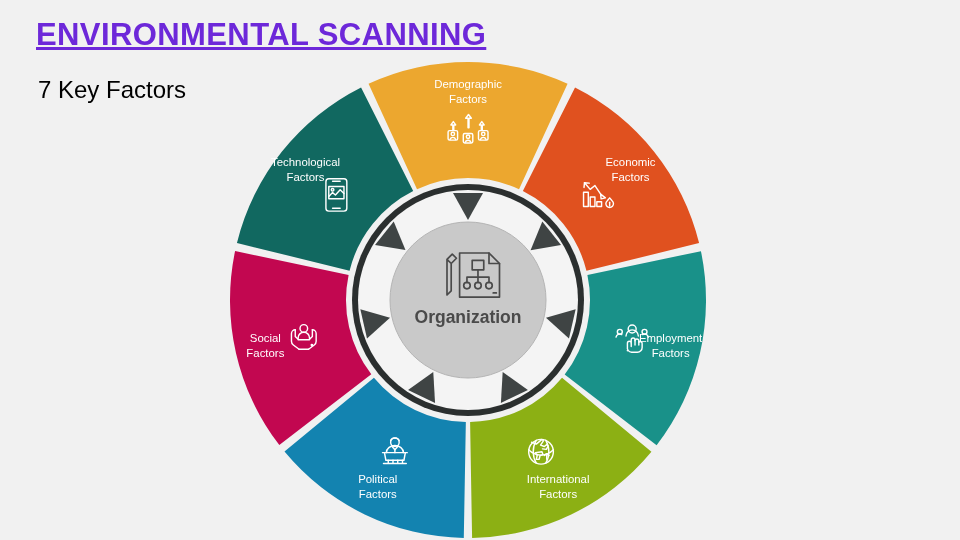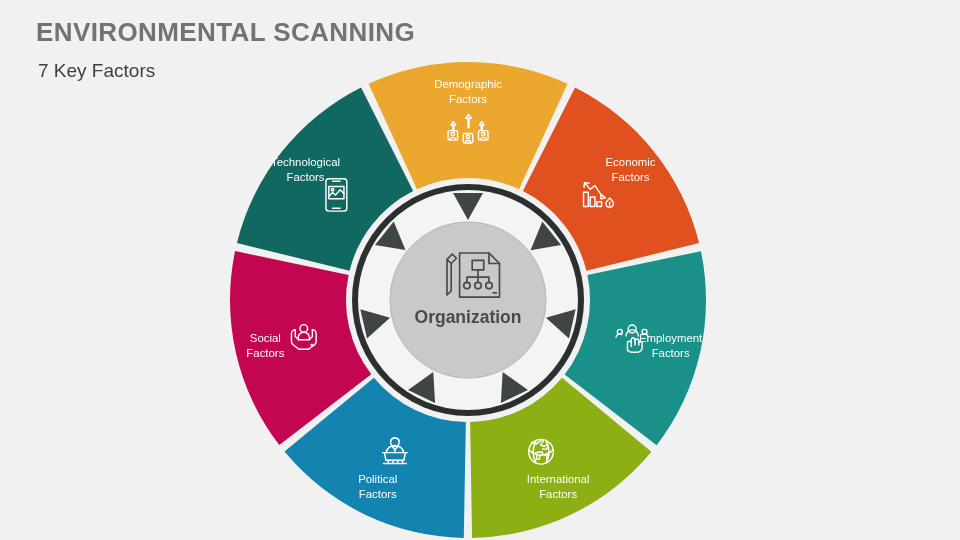--- a/index.html
+++ b/index.html
@@ -18,33 +18,34 @@
     position: absolute;
     left: 0; top: 0;
     width: 960px;
     height: 540px;
     background: #f1f1f1;
   }
   #title {
     position: absolute;
     left: 36px;
     top: 17px;
-    font-size: 26px;
+    font-size: 31px;
     font-weight: bold;
-    color: #737373;
+    color: #6d28d9;
     letter-spacing: 0.4px;
     white-space: nowrap;
+    text-decoration: underline;
   }
   #subtitle {
     position: absolute;
     left: 38px;
-    top: 60px;
-    font-size: 19px;
+    top: 76px;
+    font-size: 24px;
     font-weight: normal;
-    color: #404040;
+    color: #000000;
     white-space: nowrap;
   }
   #wheel-wrap {
     position: absolute;
     left: 228px;
     top: 60px;
     width: 480px;
     height: 480px;
   }
   svg.wheel {

